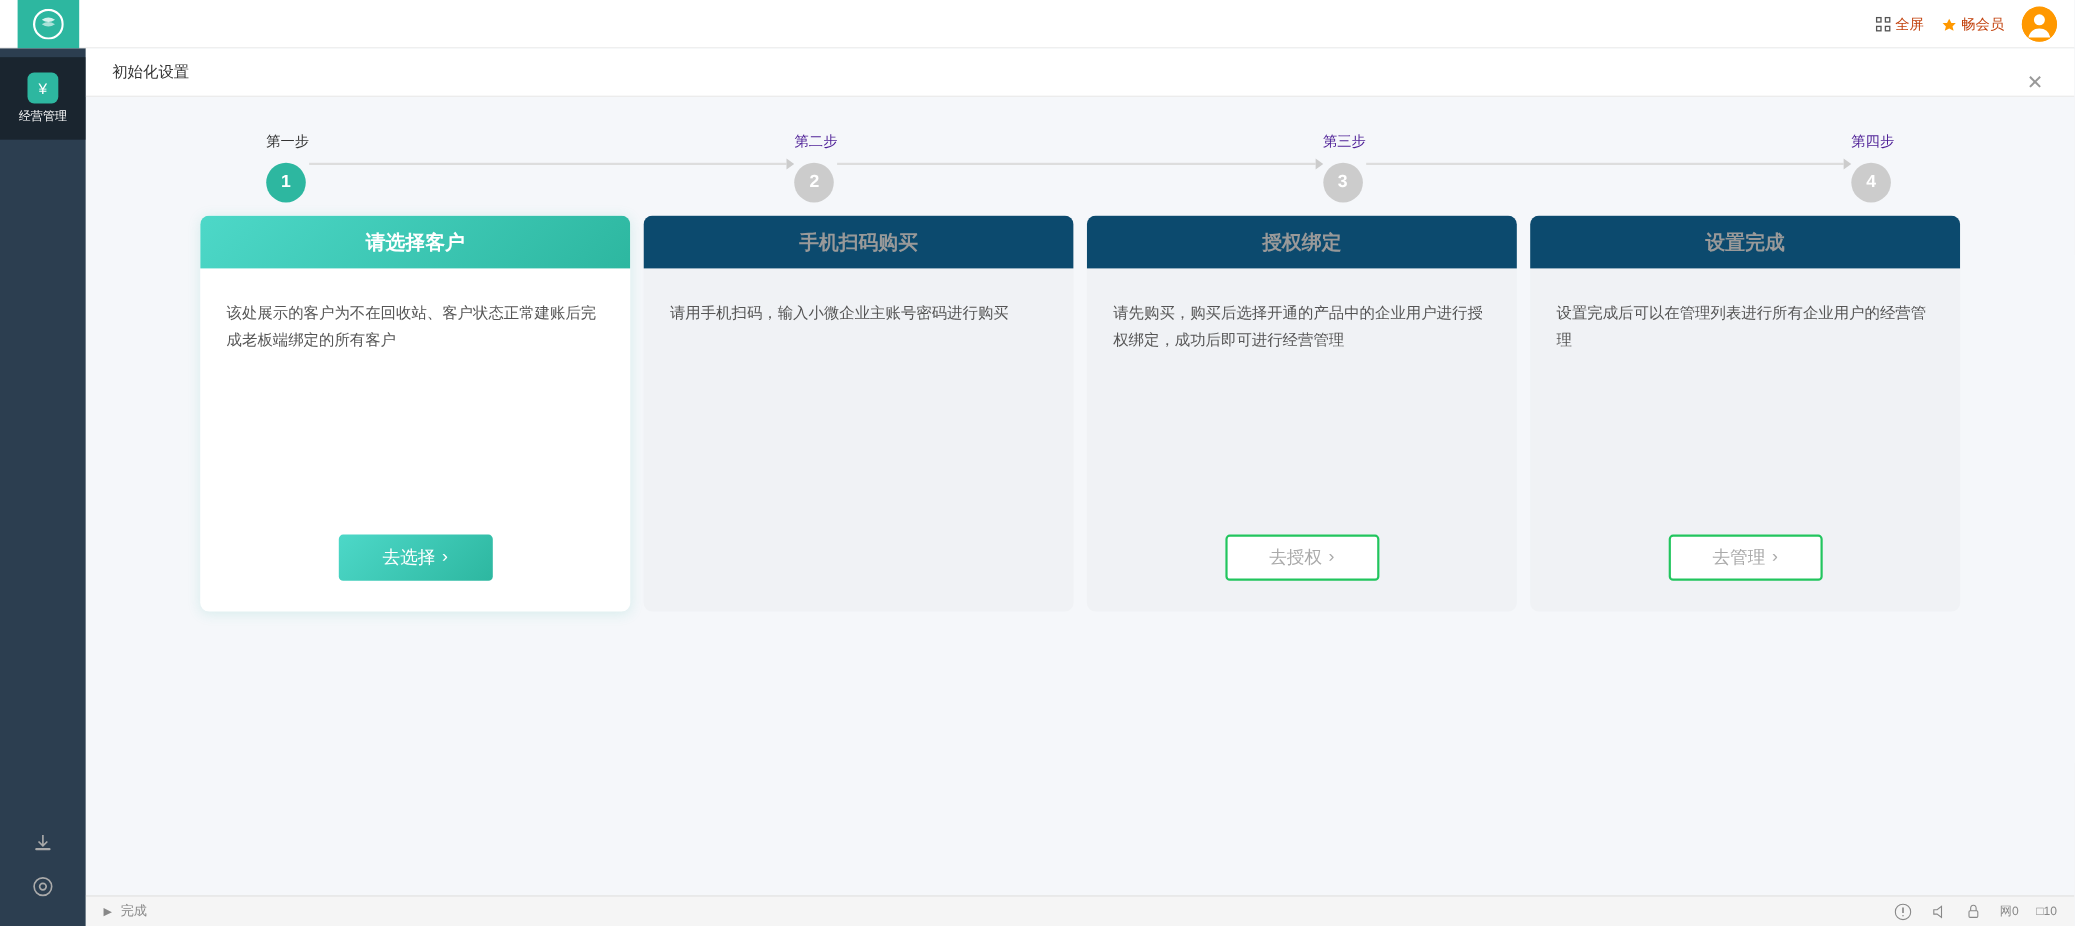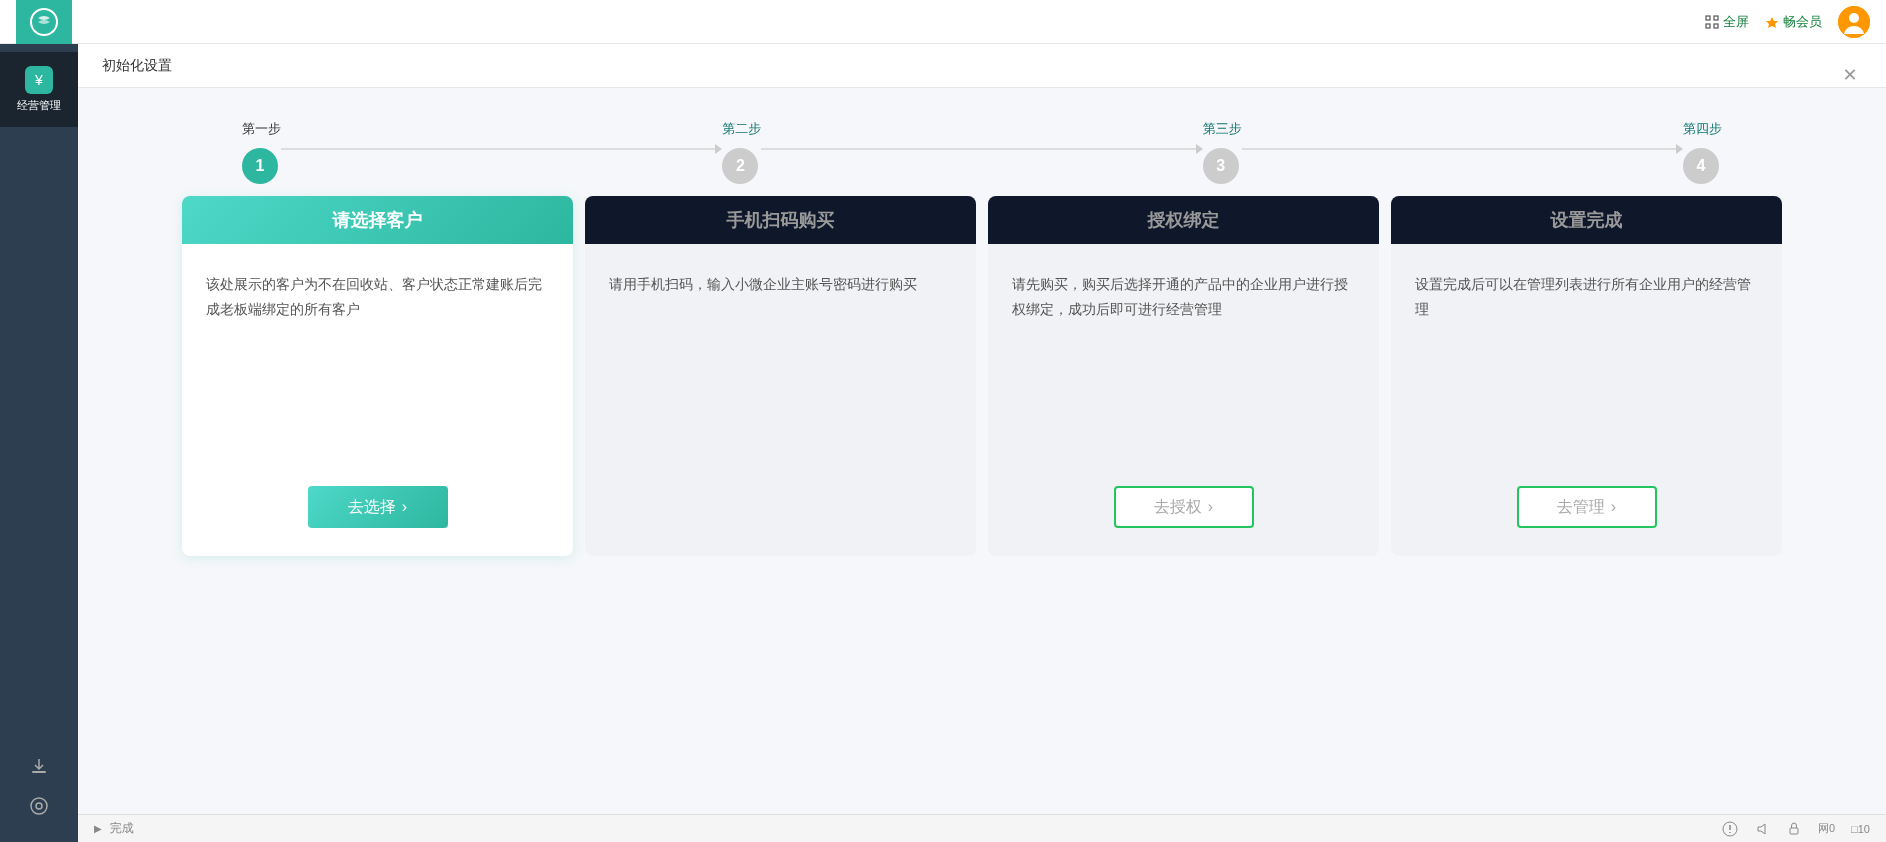--- a/index.html
+++ b/index.html
@@ -23,21 +23,21 @@
     .nav-items { display: flex; gap: 0; flex: 1; }
     .nav-item {
       padding: 0 18px; height: 44px; line-height: 44px;
       font-size: 14px; color: #333; cursor: pointer;
       white-space: nowrap;
     }
     .nav-item.active {
       background: #2db7a0; color: #fff;
     }
     .nav-right { display: flex; align-items: center; gap: 16px; margin-left: auto; }
-    .nav-right-item { font-size: 13px; color: #15803d; cursor: pointer; display: flex; align-items: center; gap: 4px; }
+    .nav-right-item { font-size: 13px; color: #c2410c; cursor: pointer; display: flex; align-items: center; gap: 4px; }
     .avatar { width: 32px; height: 32px; border-radius: 50%; background: #ff9800; overflow: hidden; }
 
     
     .layout { display: flex; height: calc(842px - 44px); }
 
     
     .sidebar {
       width: 78px; background: #2c3e50;
       display: flex; flex-direction: column; align-items: center;
       padding-top: 8px;
@@ -122,21 +122,21 @@
 
     .card-header {
       height: 48px; display: flex; align-items: center; justify-content: center;
       font-size: 18px; font-weight: bold;
     }
     .card-header.active-header {
       background: linear-gradient(135deg, #4dd8c8 0%, #2db7a0 100%);
       color: #fff;
     }
     .card-header.inactive-header {
-      background: #0f172a;
+      background: #0c4a6e;
       color: #999;
     }
 
     .card-body {
       flex: 1; padding: 28px 24px 20px;
       font-size: 14px; color: #555; line-height: 1.8;
     }
 
     .card-footer {
       padding: 16px 24px 28px;
@@ -159,21 +159,21 @@
     }
 
     
     .steps-visual {
       display: flex; align-items: center;
       width: 100%; max-width: 1600px;
       margin-bottom: 12px;
       padding: 0 60px;
     }
     .step-node { display: flex; flex-direction: column; }
-    .step-node-label { font-size: 13px; color: #0f766e; margin-bottom: 10px; white-space: nowrap; }
+    .step-node-label { font-size: 13px; color: #4c1d95; margin-bottom: 10px; white-space: nowrap; }
     .step-node-label.active-label { color: #333; }
     .step-bubble {
       width: 36px; height: 36px; border-radius: 50%;
       display: flex; align-items: center; justify-content: center;
       font-size: 16px; font-weight: bold; color: #fff;
     }
     .step-bubble.active { background: #2db7a0; }
     .step-bubble.inactive { background: #ccc; }
 
     

